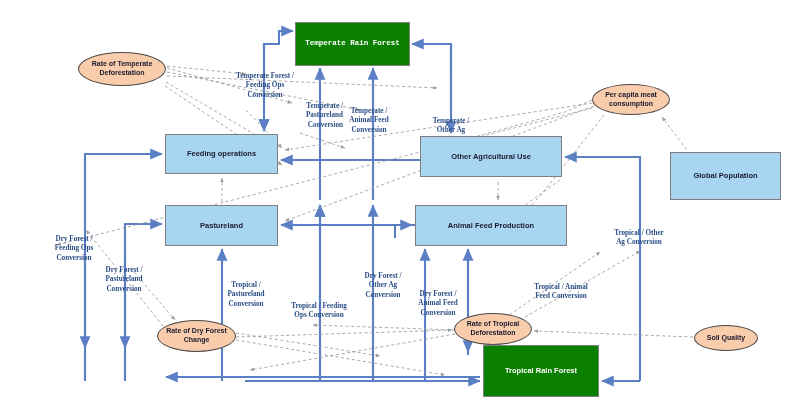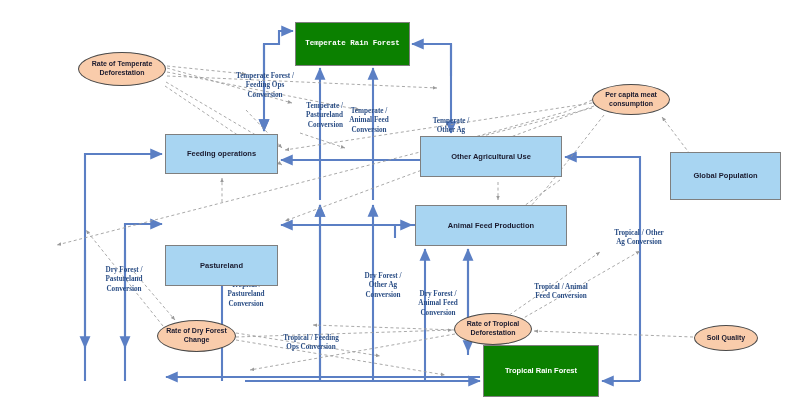--- a/index.html
+++ b/index.html
@@ -165,21 +165,21 @@
   </div>
 
   <div class="node stock" style="left:420px; top:136px; width:142px; height:41px;">
     <span>Other Agricultural Use</span>
   </div>
 
   <div class="node stock" style="left:670px; top:152px; width:111px; height:48px;">
     <span>Global Population</span>
   </div>
 
-  <div class="node stock" style="left:165px; top:205px; width:113px; height:41px;margin-top:40px;">
+  <div class="node stock" style="left:165px; top:205px; width:113px; height:41px;">
     <span>Pastureland</span>
   </div>
 
   <div class="node stock" style="left:415px; top:205px; width:152px; height:41px;">
     <span>Animal Feed Production</span>
   </div>
 
 
   <div class="node forest" style="left:483px; top:345px; width:116px; height:52px;">
     <span>Tropical Rain Forest</span>
@@ -210,27 +210,30 @@
   </div>
   <div class="flowlabel" style="left:287px; top:102px; width:56px;text-align:right;">
     <span>Temperate / Pastureland Conversion</span>
   </div>
   <div class="flowlabel" style="left:341px; top:107px; width:56px;">
     <span>Temperate / Animal Feed Conversion</span>
   </div>
   <div class="flowlabel" style="left:424px; top:80px; width:54px;margin-top:37px;">
     <span>Temperate / Other Ag Conversion</span>
   </div>
+  <div class="flowlabel" style="left:46px; top:235px; width:56px;">
+    <span>Dry Forest / Feeding Ops Conversion</span>
+  </div>
   <div class="flowlabel" style="left:96px; top:266px; width:56px;">
     <span>Dry Forest / Pastureland Conversion</span>
   </div>
   <div class="flowlabel" style="left:218px; top:281px; width:56px;">
     <span>Tropical / Pastureland Conversion</span>
   </div>
-  <div class="flowlabel" style="left:282px; top:302px; width:58px;margin-top:32px;">
+  <div class="flowlabel" style="left:290px; top:302px; width:58px;">
     <span>Tropical / Feeding Ops Conversion</span>
   </div>
   <div class="flowlabel" style="left:355px; top:272px; width:56px;">
     <span>Dry Forest / Other Ag Conversion</span>
   </div>
   <div class="flowlabel" style="left:410px; top:290px; width:56px;">
     <span>Dry Forest / Animal Feed Conversion</span>
   </div>
   <div class="flowlabel" style="left:533px; top:283px; width:56px;">
     <span>Tropical / Animal Feed Conversion</span>

